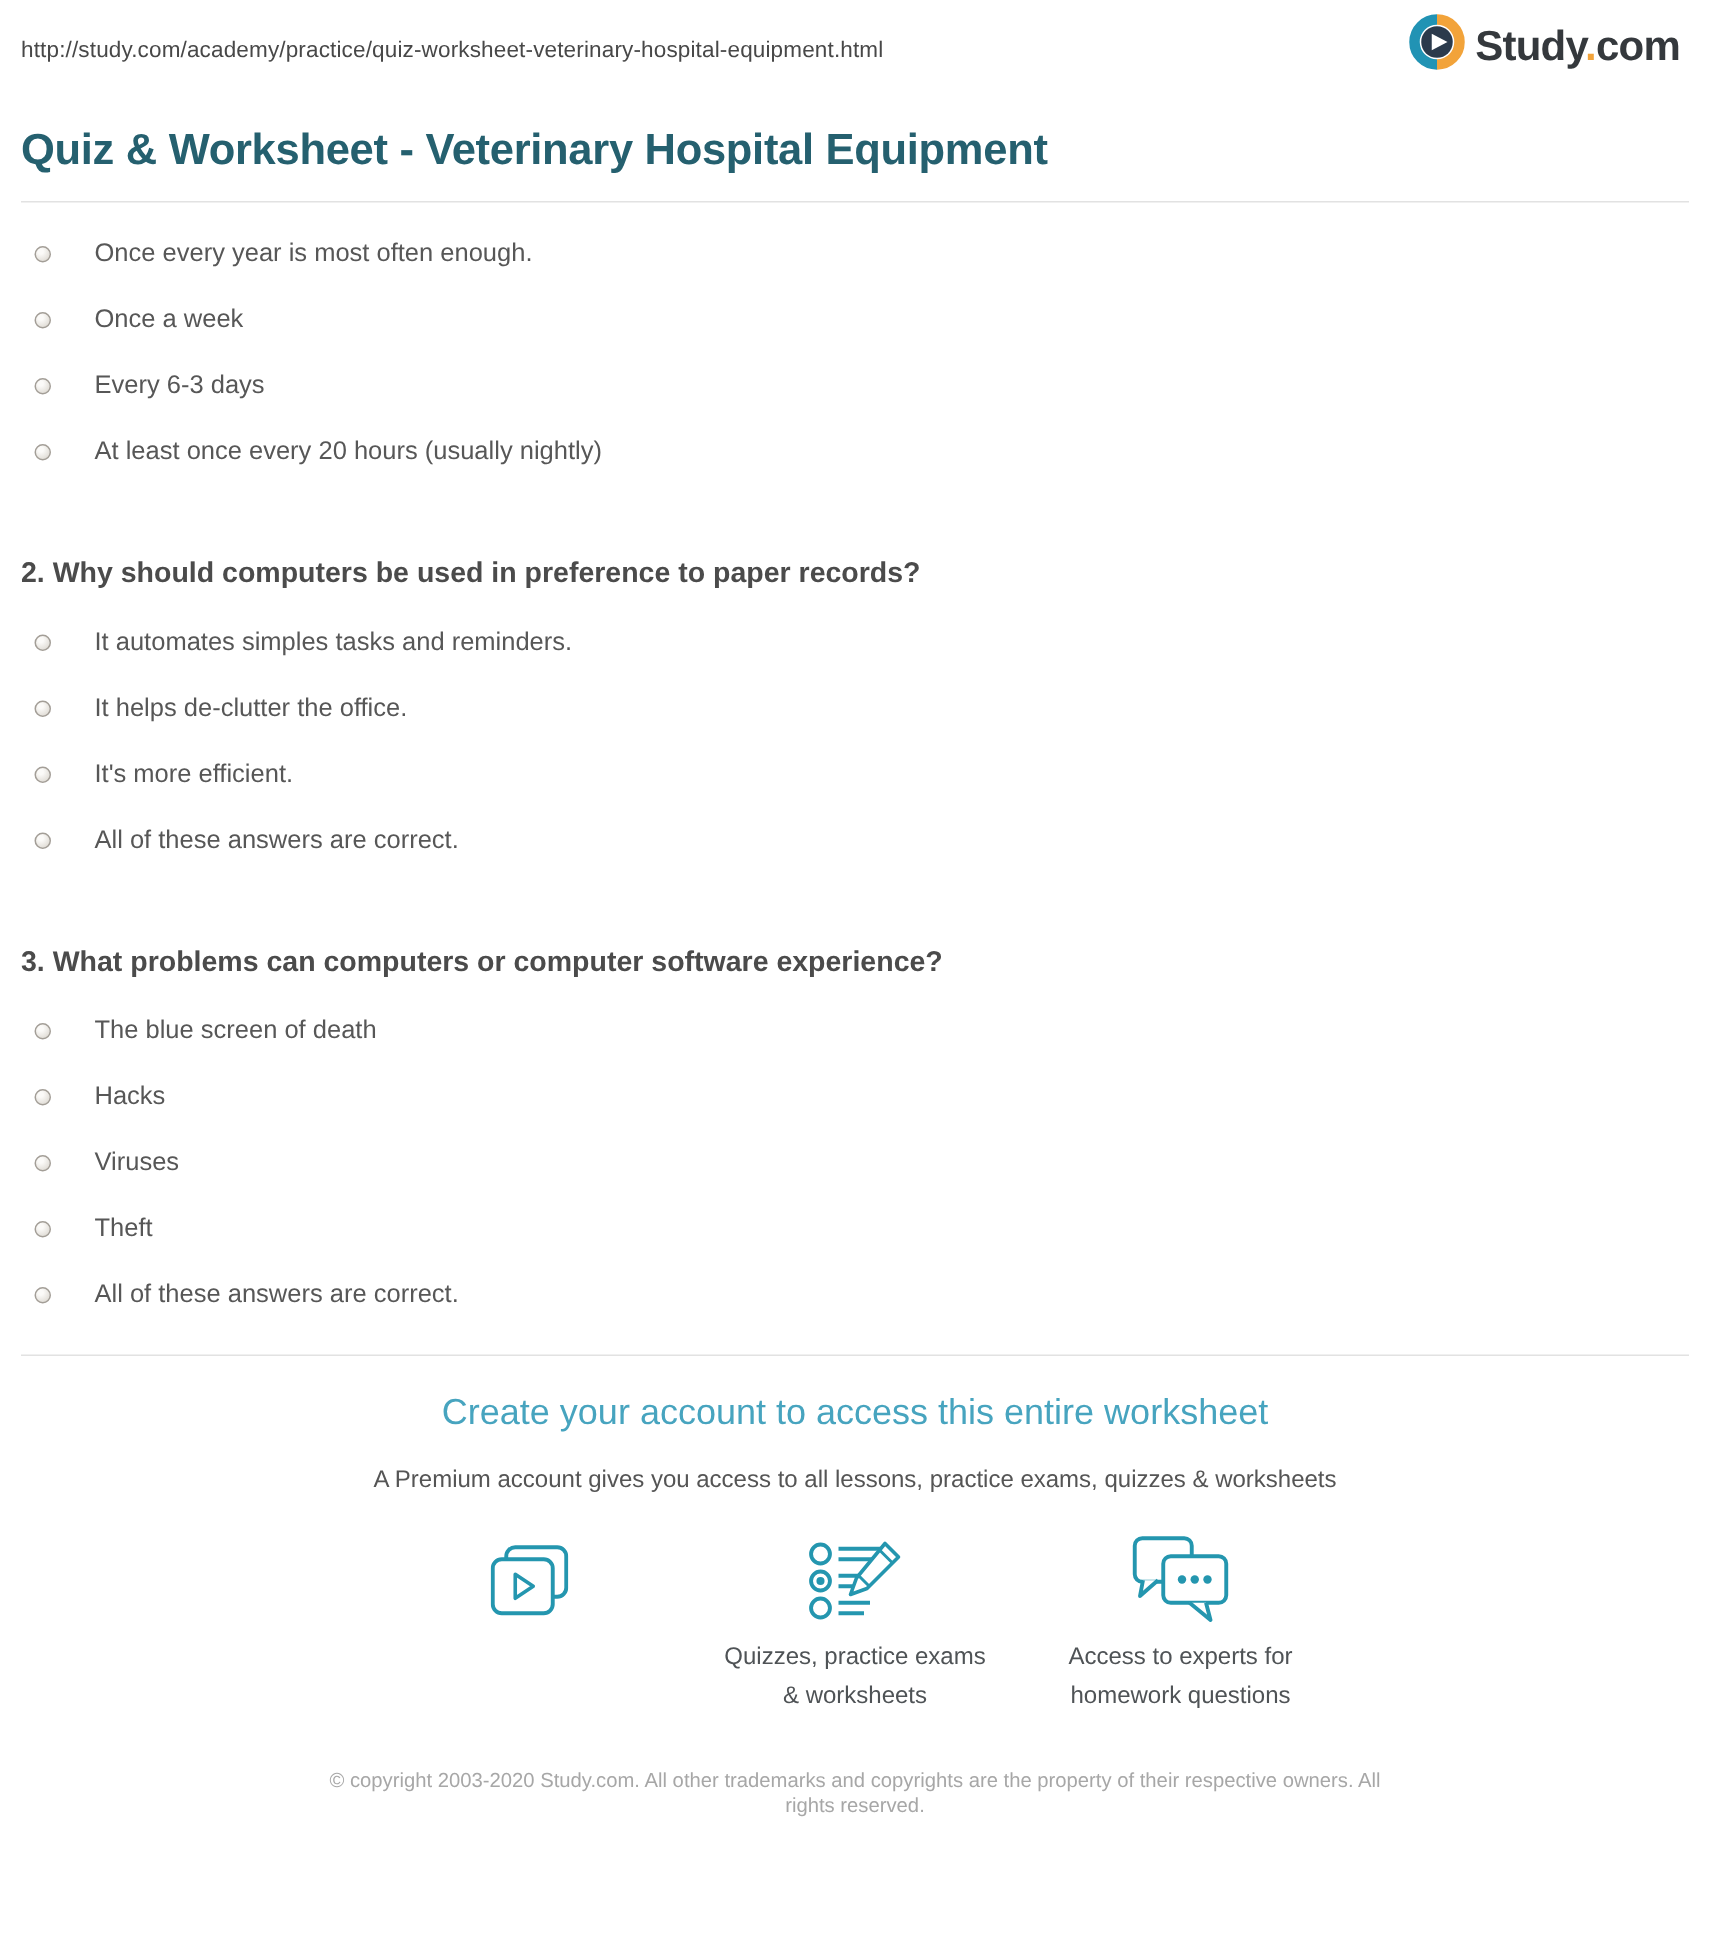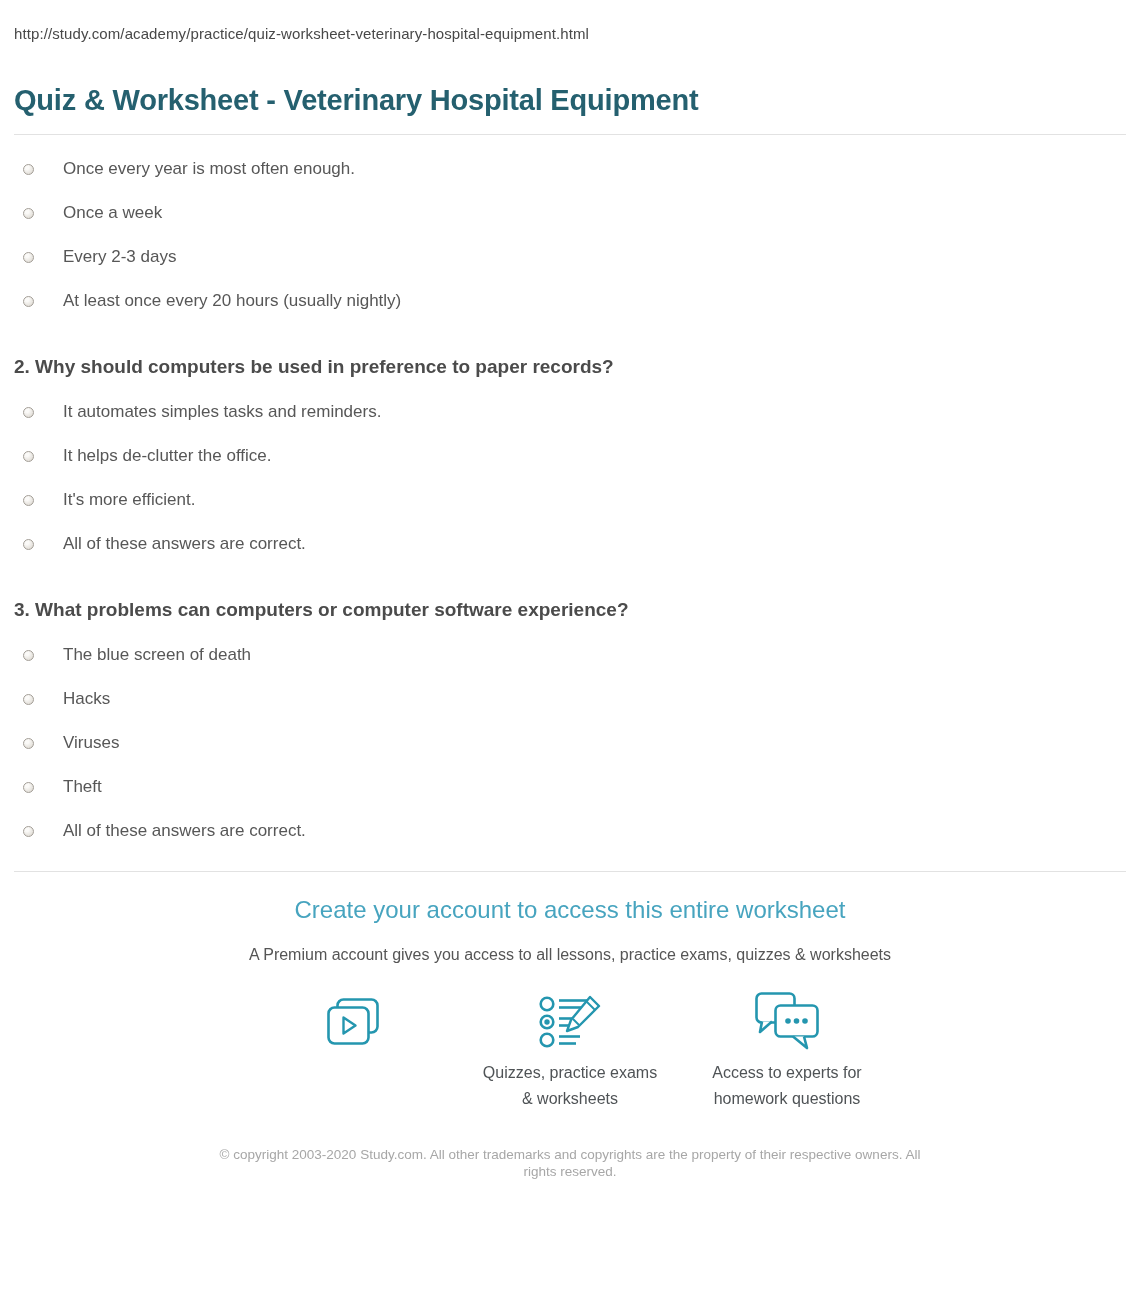--- a/index.html
+++ b/index.html
@@ -53,21 +53,21 @@
     height: 0;
   }
   .divider-top { margin-top: 17px; }
   .divider-bottom { margin-top: 30px; }
 
   
   .question-heading {
     font-size: 19px;
     font-weight: bold;
     color: #4b4b4b;
-    margin-top: 44px;
+    margin-top: 60px;
     line-height: 23px;
   }
   .question-heading.first { margin-top: 35px; }
   .option {
     display: flex;
     align-items: center;
     margin-top: 24px;
     padding-left: 9px;
     height: 20px;
     cursor: pointer;
@@ -138,35 +138,46 @@
     color: #a7a7a7;
   }
 </style>
 </head>
 <body>
 
 <div class="page">
 
   <div class="url-text">http://study.com/academy/practice/quiz-worksheet-veterinary-hospital-equipment.html</div>
 
+  <div class="logo">
+    <span>
+      <svg width="38" height="38" viewBox="0 0 38 38">
+        <path d="M19 4 A 15 15 0 0 1 19 34" fill="none" stroke="#f2a33a" stroke-width="7"></path>
+        <path d="M19 34 A 15 15 0 0 1 19 4" fill="none" stroke="#2193b4" stroke-width="7"></path>
+        <circle cx="19" cy="19" r="10.5" fill="#2b3a4c"></circle>
+        <path d="M15.5 13.5 L26 19 L15.5 24.5 Z" fill="#ffffff"></path>
+      </svg>
+    </span>
+    <span class="logo-text"><span>Study</span><span class="logo-dot">.</span><span>com</span></span>
+  </div>
 
   <h1 class="page-title">Quiz &amp; Worksheet - Veterinary Hospital Equipment</h1>
   <hr class="divider divider-top">
 
   <div class="option">
     <span class="radio"></span>
     <span class="option-label">Once every year is most often enough.</span>
   </div>
   <div class="option">
     <span class="radio"></span>
     <span class="option-label">Once a week</span>
   </div>
   <div class="option">
     <span class="radio"></span>
-    <span class="option-label">Every 2-3 days</span>
+    <span class="option-label">Every 6-3 days</span>
   </div>
   <div class="option">
     <span class="radio"></span>
     <span class="option-label">At least once every 20 hours (usually nightly)</span>
   </div>
 
   <div class="question-heading">2. Why should computers be used in preference to paper records?</div>
   <div class="option">
     <span class="radio"></span>
     <span class="option-label">It automates simples tasks and reminders.</span>

